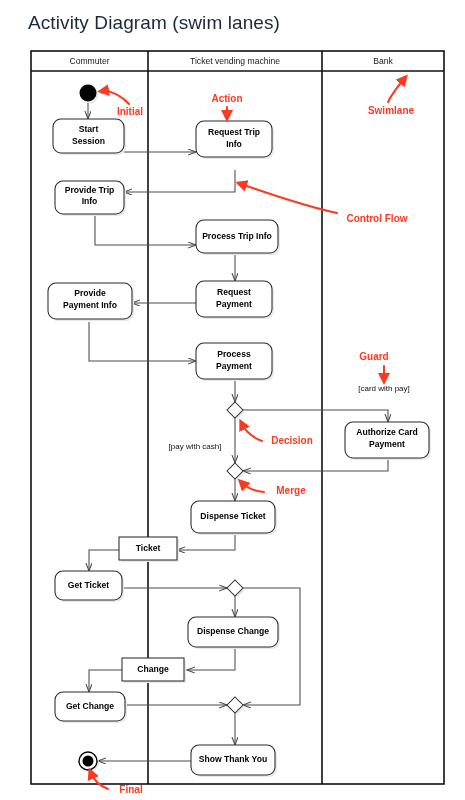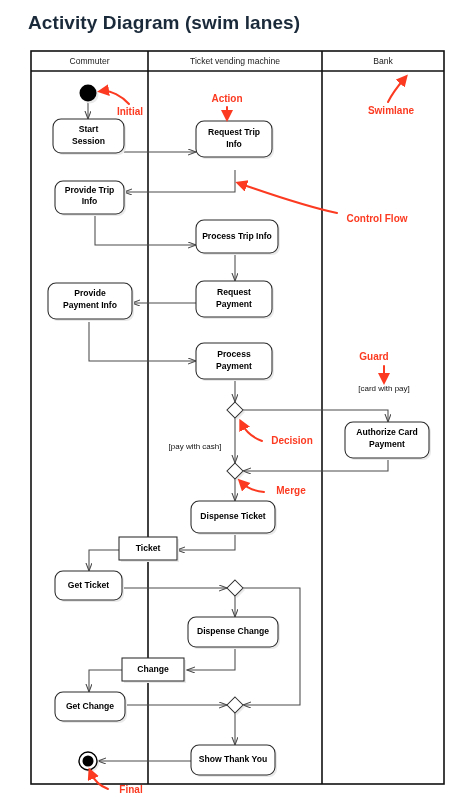--- a/index.html
+++ b/index.html
@@ -8,21 +8,21 @@
     width:465px;height:800px;
     background:#ffffff;
     font-family:"Liberation Sans", sans-serif;
     overflow:hidden;
     position:relative;
   }
   #page-title{
     position:absolute;
     left:28px; top:12px;
     font-size:19px;
-    font-weight:700;
+    font-weight:400;
     color:#1b2a3a;
     letter-spacing:.1px;
     white-space:nowrap;
   }
   #diagram-wrap{
     position:absolute;
     left:0; top:0;
     width:465px; height:800px;
   }
   svg#diagram{display:block;}

